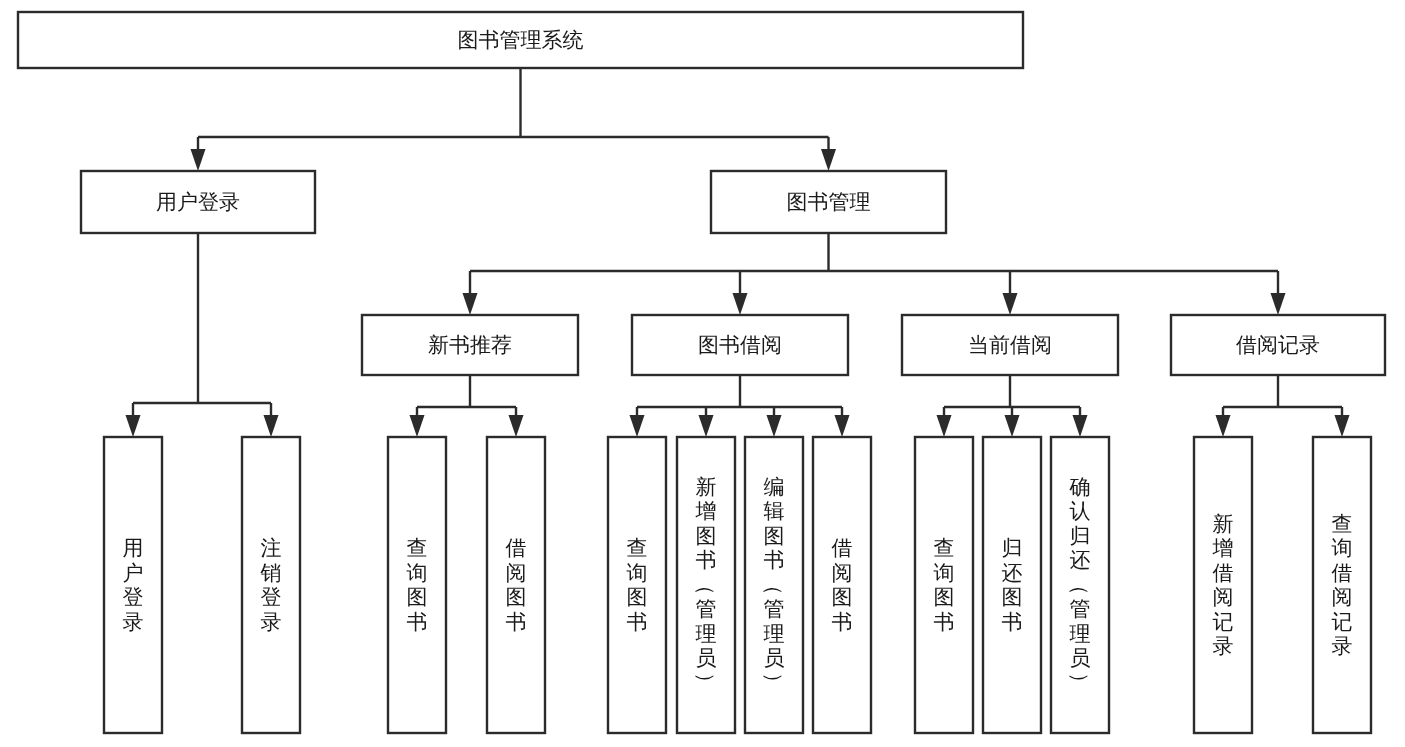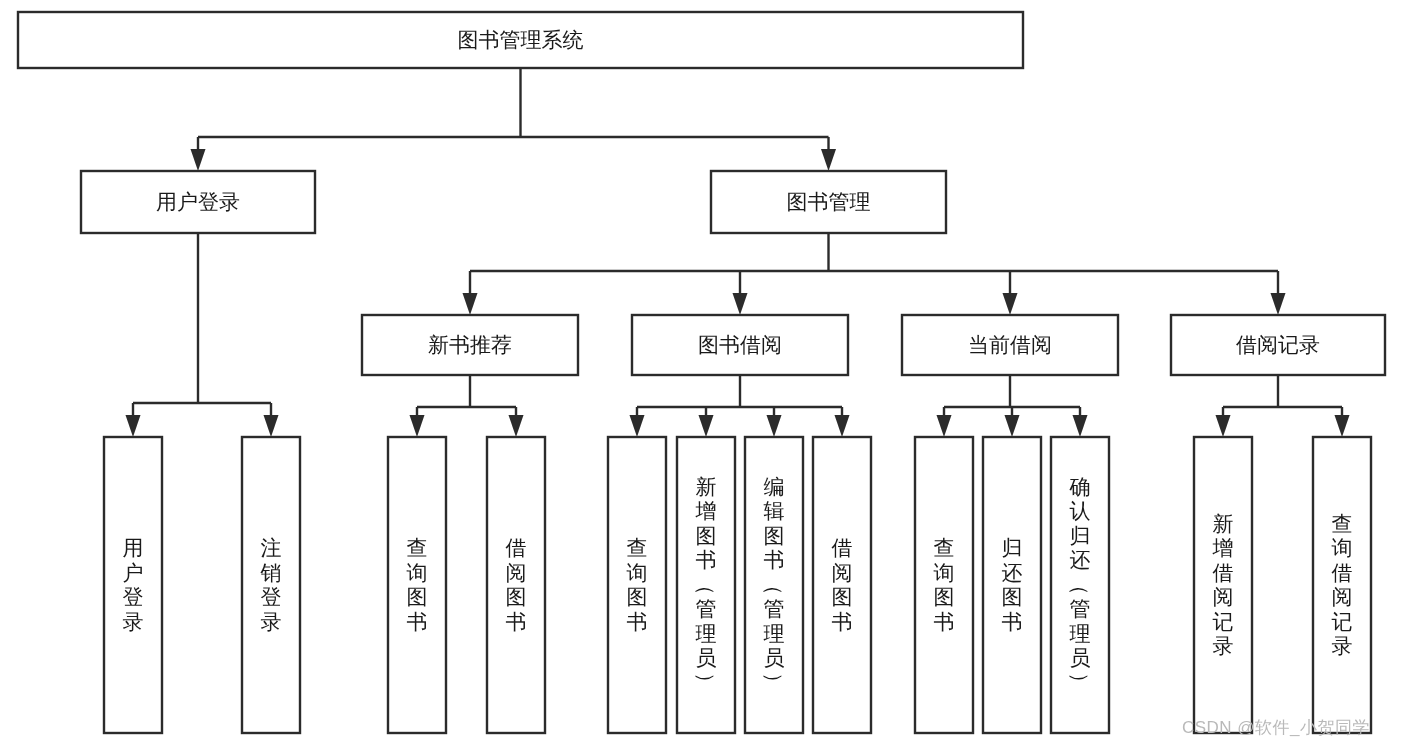--- a/index.html
+++ b/index.html
@@ -264,15 +264,14 @@
           <text x="1342" y="530.61" class="node-label-v">查</text>
           <text x="1342" y="555.11" class="node-label-v">询</text>
           <text x="1342" y="579.61" class="node-label-v">借</text>
           <text x="1342" y="604.11" class="node-label-v">阅</text>
           <text x="1342" y="628.61" class="node-label-v">记</text>
           <text x="1342" y="653.11" class="node-label-v">录</text>
         </g>
       </g>
   </svg>
 
-  <div class="watermark">CSDN @软件_小贺同学</div>
 
 </div>
 
 </body></html>

